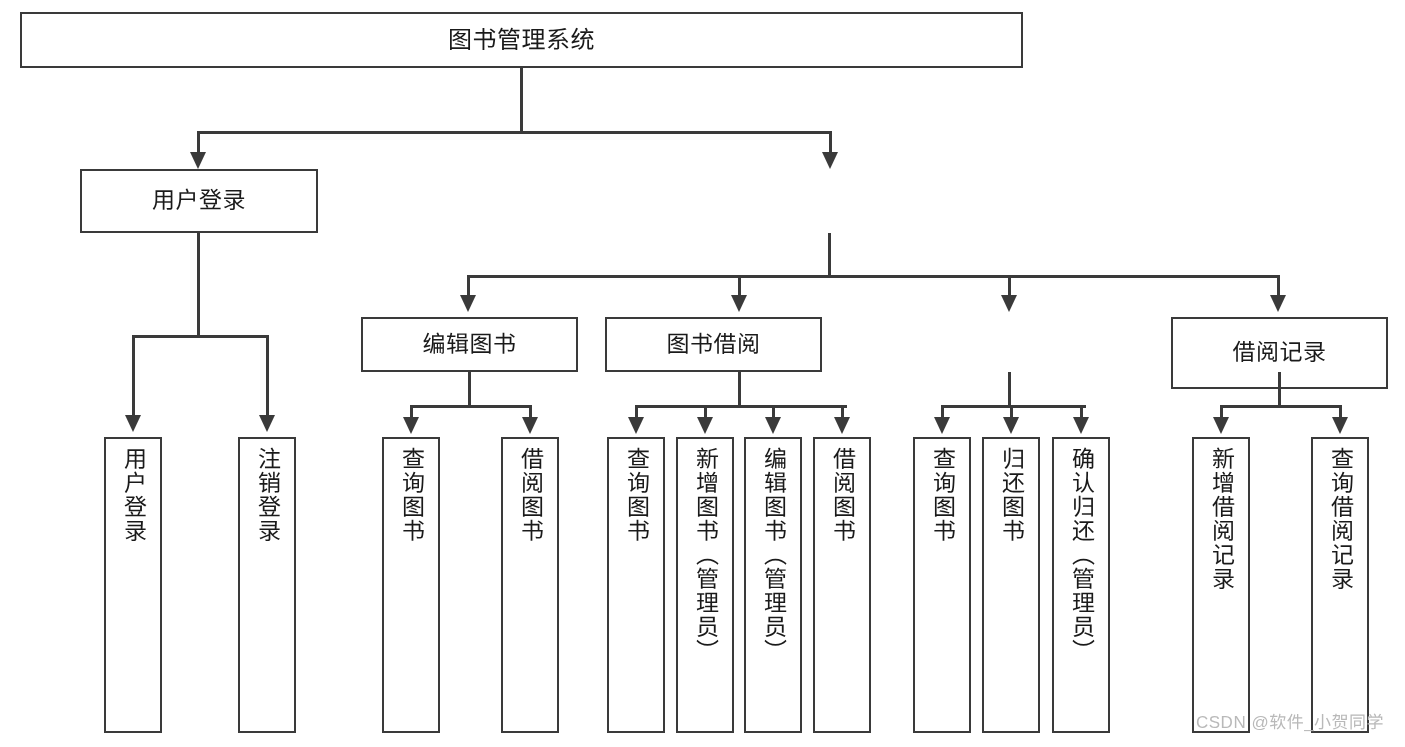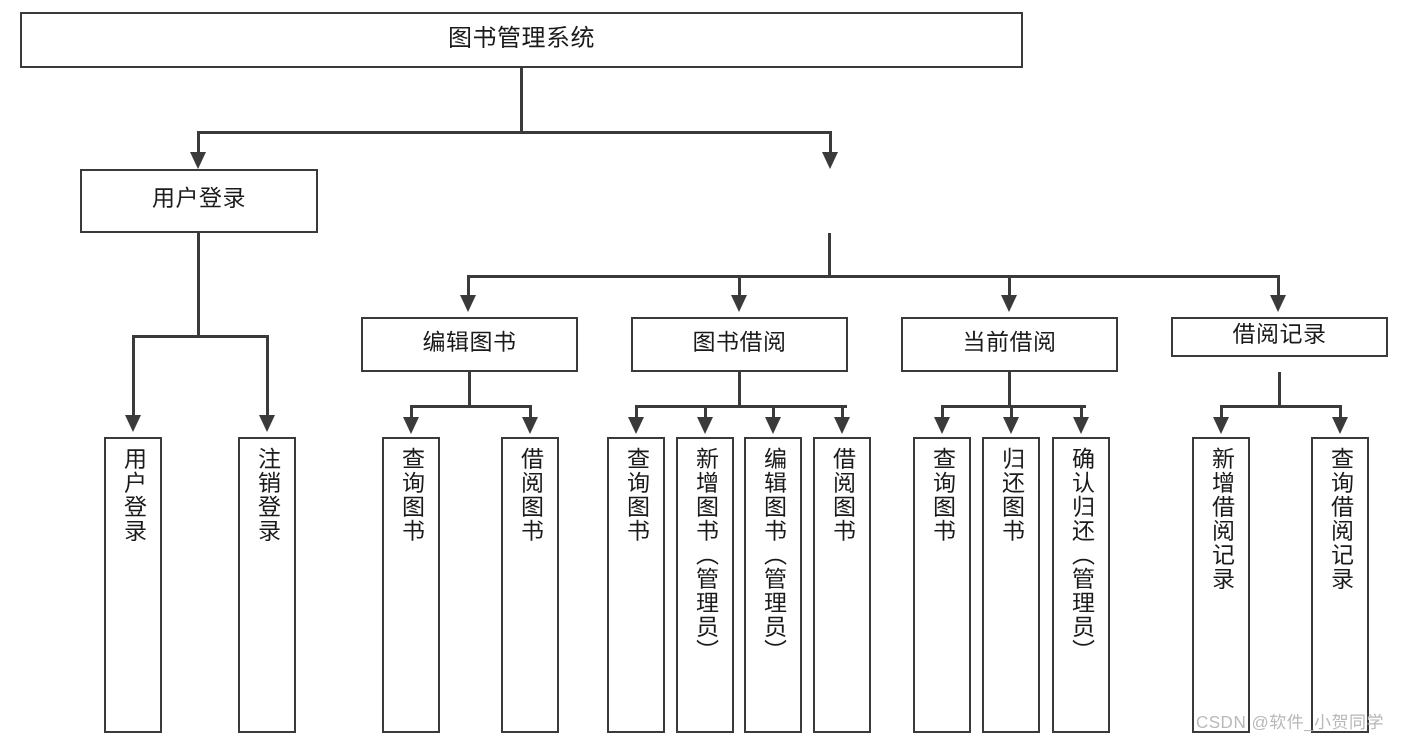--- a/index.html
+++ b/index.html
@@ -33,21 +33,20 @@
   }
   .node .label {
     display: block;
     text-align: center;
     white-space: pre-line;
   }
   
   .node.horiz .label {
     font-size: 23px;
     letter-spacing: 0.5px;
-    font-family: Liberation Mono, monospace;
   }
   .node.root .label {
     font-size: 24px;
   }
   
   .node.vert {
     align-items: flex-start;
     justify-content: center;
     padding-top: 8px;
   }
@@ -128,27 +127,24 @@
   <div class="conn v" style="left:738px; top:275px; width:3px; height:22px;"></div>
   <div class="arrow" style="left:731px; top:295px;"></div>
   <div class="conn v" style="left:1008px; top:275px; width:3px; height:22px;"></div>
   <div class="arrow" style="left:1001px; top:295px;"></div>
   <div class="conn v" style="left:1277px; top:275px; width:3px; height:22px;"></div>
   <div class="arrow" style="left:1270px; top:295px;"></div>
 
   <div class="node horiz" style="left:361px; top:317px; width:217px; height:55px;">
     <span class="label">编辑图书</span>
   </div>
-  <div class="node horiz" style="left:631px; top:317px; width:217px; height:55px;">
+  <div class="node horiz" style="left:605px; top:317px; width:217px; height:55px;">
     <span class="label">图书借阅</span>
   </div>
-  <div class="node horiz" style="left:901px; top:317px; width:217px; height:55px;">
-    <span class="label">当前借阅</span>
-  </div>
-  <div class="node horiz" style="left:1171px; top:317px; width:217px; height:40px;">
+  <div class="node horiz" style="left:1171px; top:317px; width:217px; height:72px;">
     <span class="label">借阅记录</span>
   </div>
 
   <div class="conn v" style="left:468px; top:372px; width:3px; height:33px;"></div>
   <div class="conn h" style="left:410px; top:405px; width:122px; height:3px;"></div>
   <div class="conn v" style="left:410px; top:405px; width:3px; height:14px;"></div>
   <div class="arrow" style="left:403px; top:417px;"></div>
   <div class="conn v" style="left:529px; top:405px; width:3px; height:14px;"></div>
   <div class="arrow" style="left:522px; top:417px;"></div>
 

